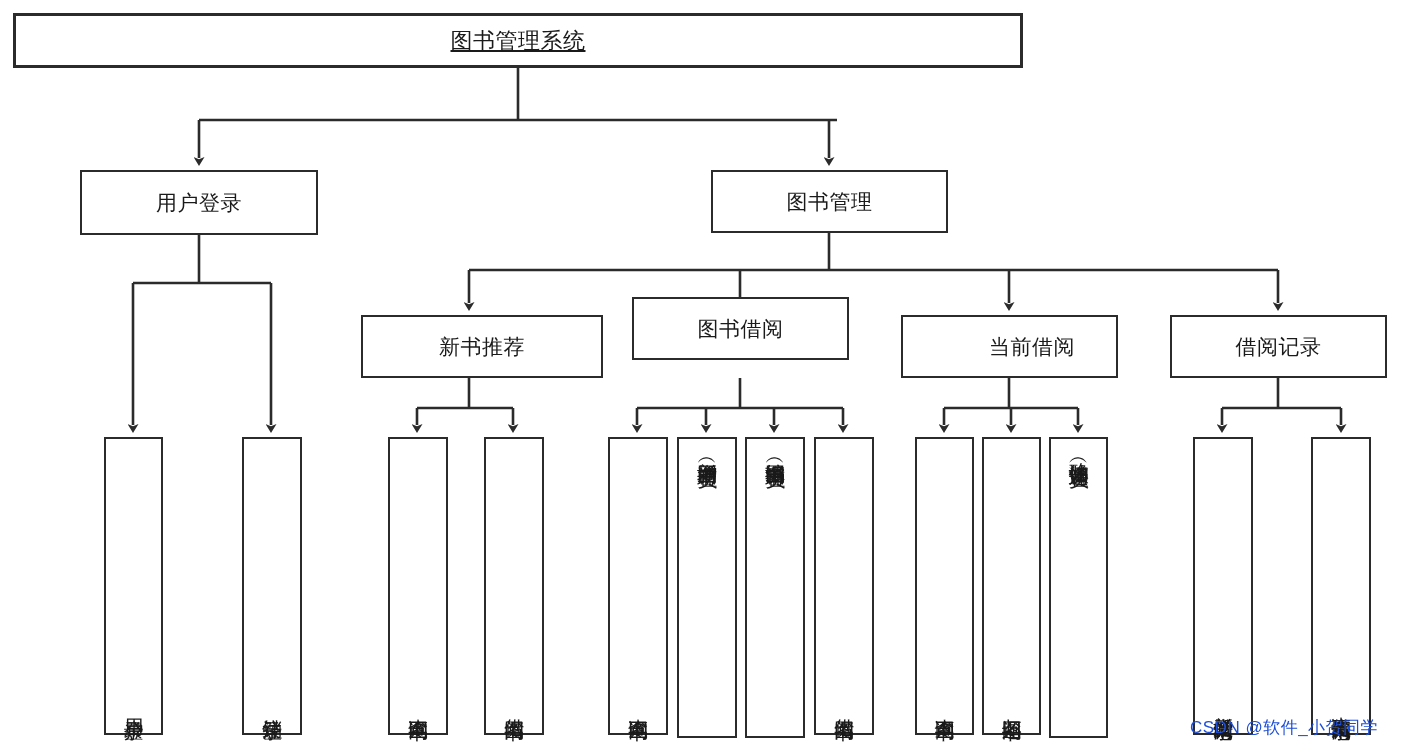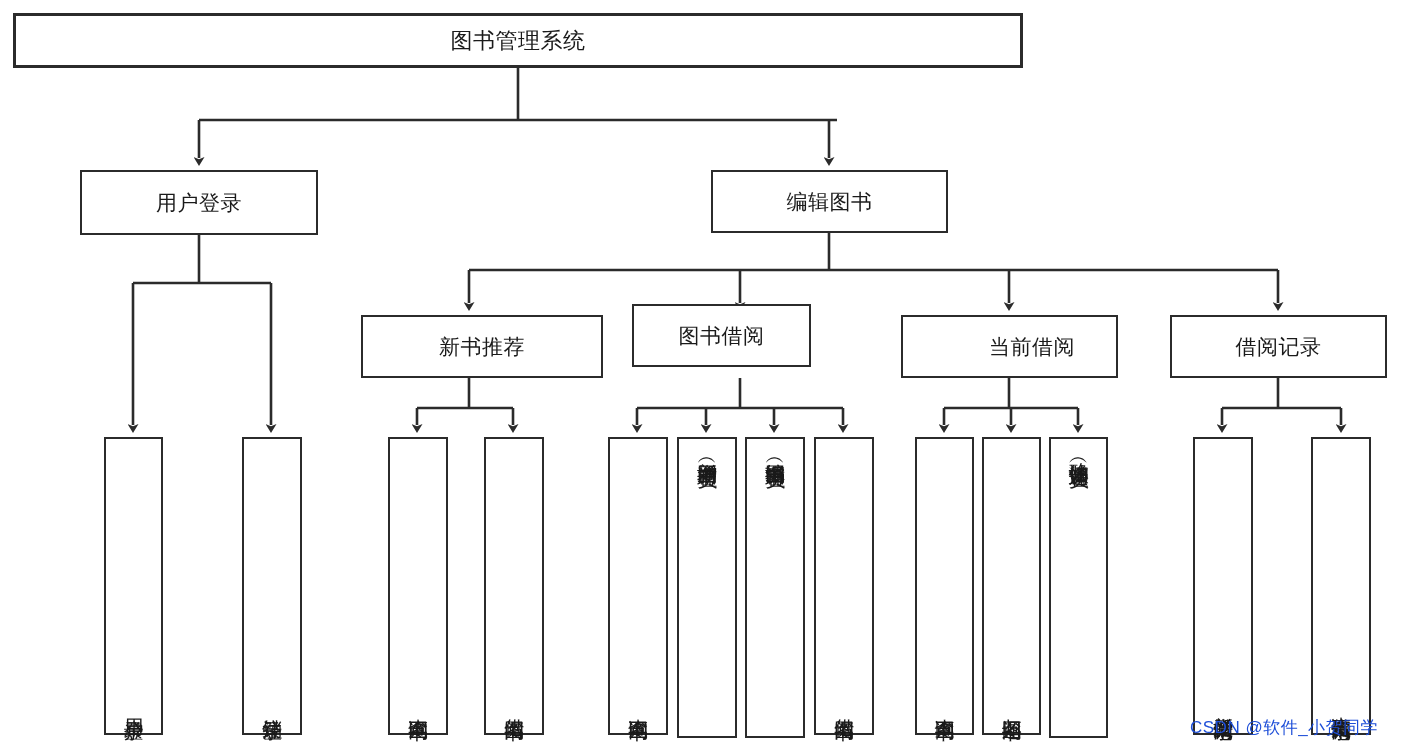--- a/index.html
+++ b/index.html
@@ -31,20 +31,21 @@
     box-sizing: border-box;
     border: 2.5px solid #2b2b2b;
     background: #ffffff;
     display: flex;
     align-items: center;
     justify-content: center;
     color: #1a1a1a;
   }
   .node.root {
     border-width: 3px;
+    text-decoration: underline;
   }
   .node-label {
     display: block;
     white-space: nowrap;
     letter-spacing: 0.5px;
   }
   
   .h-node .node-label {
     font-size: 21px;
     line-height: 1;
@@ -136,28 +137,28 @@
 
   <div class="node root h-node" style="left:13px; top:13px; width:1010px; height:55px;">
     <span class="node-label">图书管理系统</span>
   </div>
 
   <div class="node h-node" style="left:80px; top:170px; width:238px; height:65px;">
     <span class="node-label">用户登录</span>
   </div>
 
   <div class="node h-node" style="left:711px; top:170px; width:237px; height:63px;">
-    <span class="node-label">编辑图书</span>
+    <span class="node-label">图书管理</span>
   </div>
 
   <div class="node h-node" style="left:361px; top:315px; width:242px; height:63px;">
     <span class="node-label">新书推荐</span>
   </div>
 
-  <div class="node h-node" style="left:632px; top:304px; width:179px; height:63px;">
+  <div class="node h-node" style="left:632px; top:297px; width:217px; height:63px;">
     <span class="node-label">图书借阅</span>
   </div>
 
   <div class="node h-node" style="left:901px; top:315px; width:217px; height:63px;padding-left:45px;">
     <span class="node-label">当前借阅</span>
   </div>
 
   <div class="node h-node" style="left:1170px; top:315px; width:217px; height:63px;">
     <span class="node-label">借阅记录</span>
   </div>

